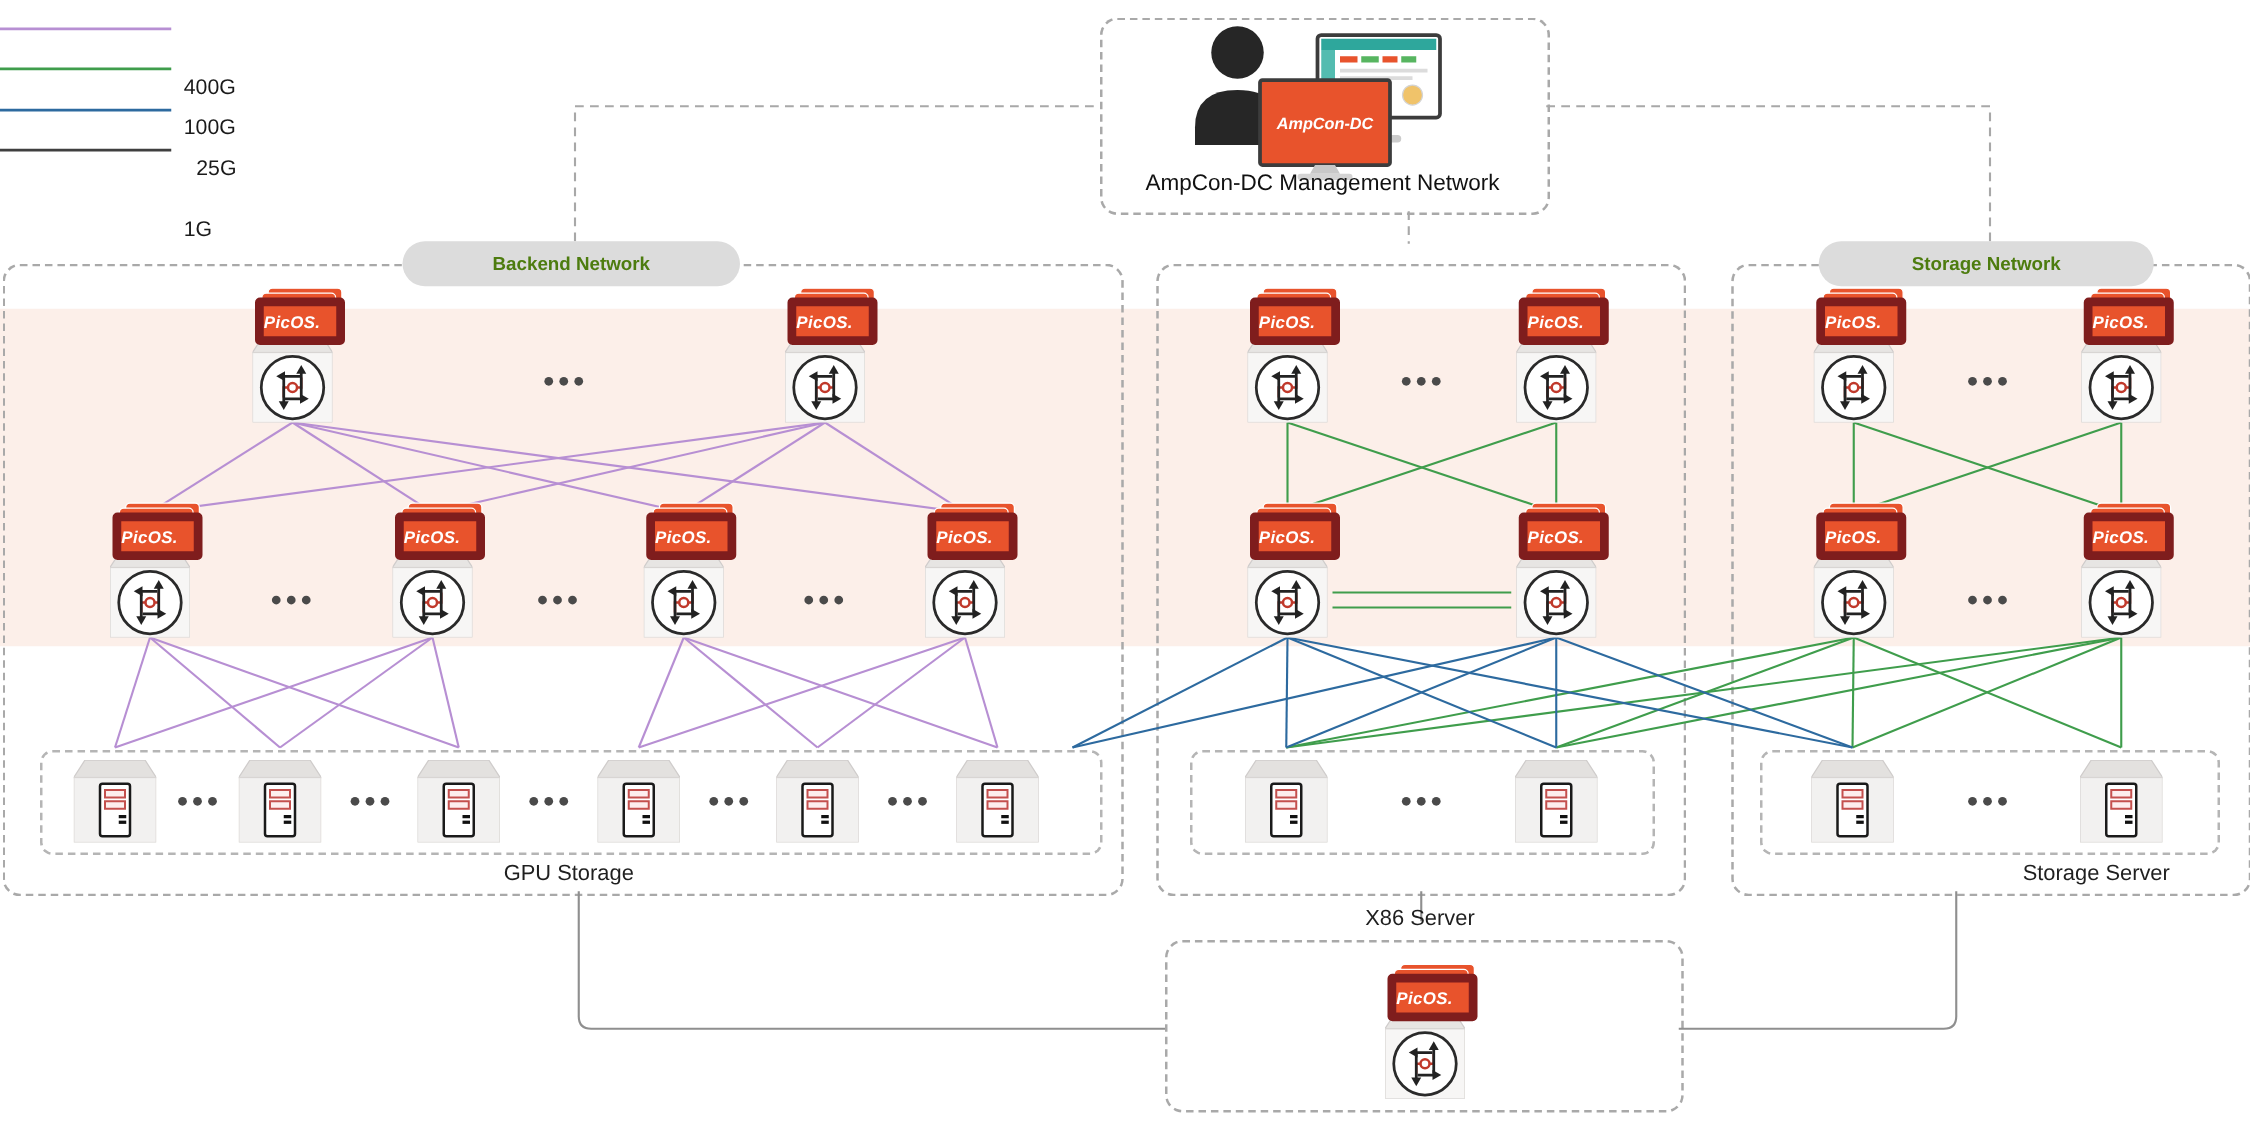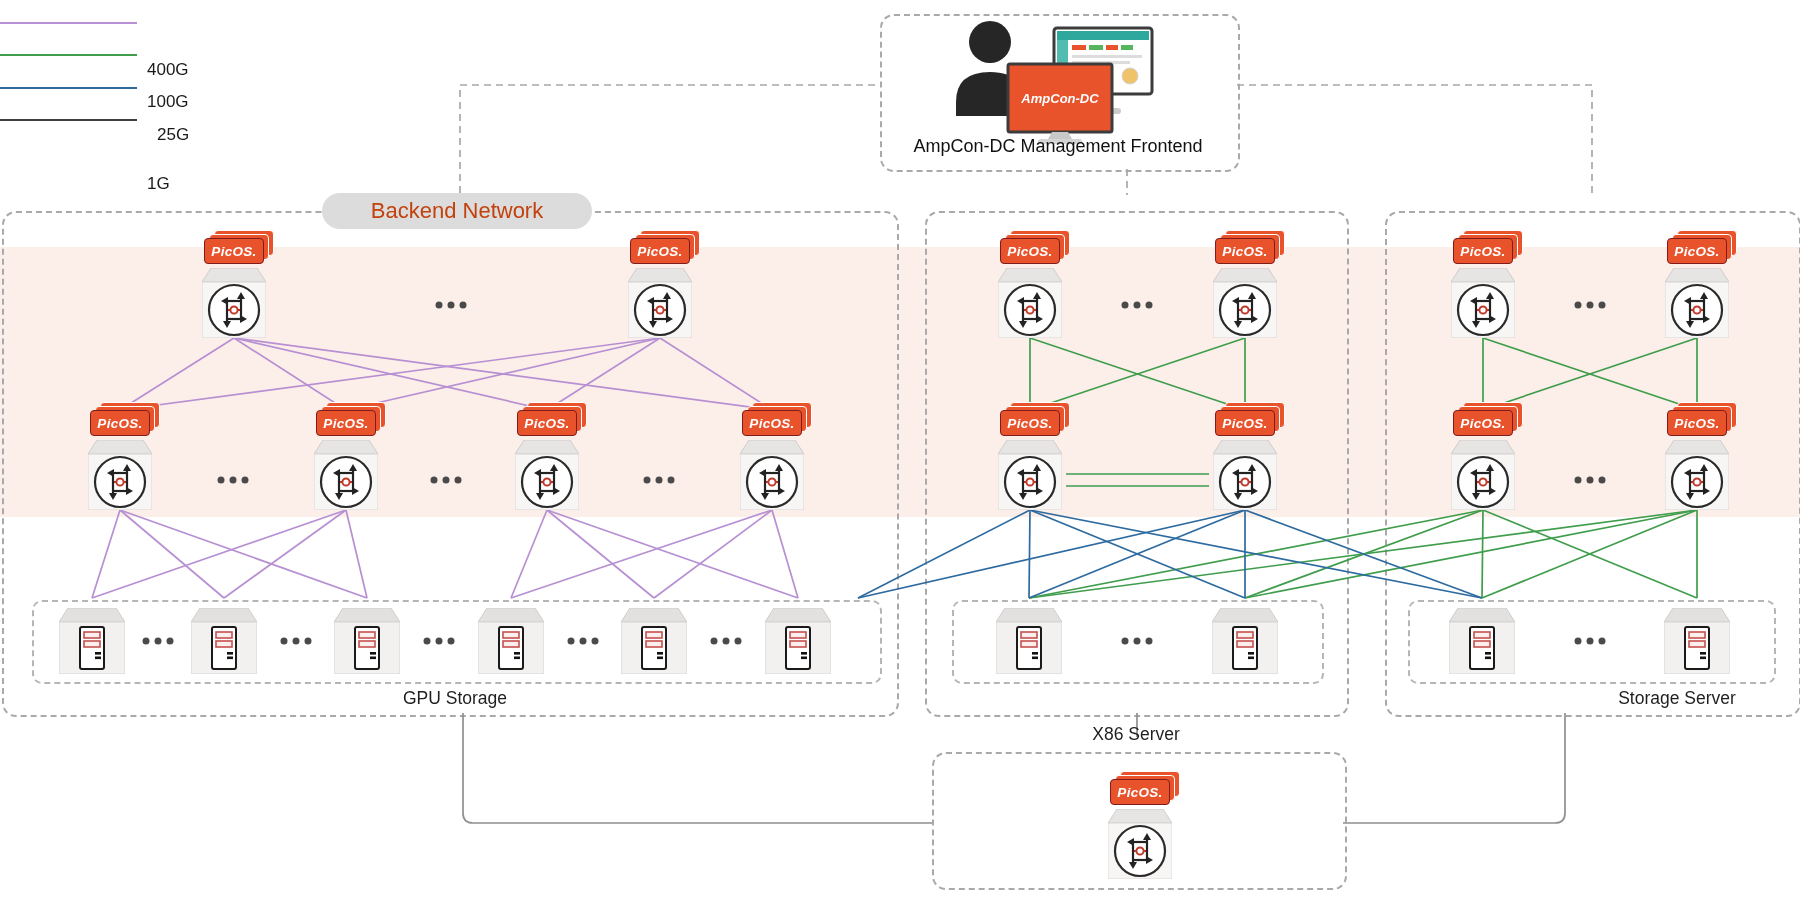--- a/index.html
+++ b/index.html
@@ -10,30 +10,30 @@
   .ibox{position:absolute;border:2px dashed #b5b5b5;border-radius:10px;z-index:2;}
   svg.wires{position:absolute;left:0;top:0;z-index:3;}
   .w400{stroke:var(--link_400g);stroke-width:1.7;fill:none;}
   .w100{stroke:var(--link_100g);stroke-width:1.7;fill:none;}
   .w25{stroke:var(--link_25g);stroke-width:1.7;fill:none;}
   .w1{stroke:var(--link_1g_wire);stroke-width:1.7;fill:none;}
   .wmgmt{stroke:#a8a8a8;stroke-width:1.7;fill:none;stroke-dasharray:7 5;}
   .lgd{stroke-width:2.2;}
   .l1g{stroke:var(--link_1g_legend);stroke-width:2.2;fill:none;}
   .pill{position:absolute;height:36px;background:var(--pill_bg);border-radius:18px;display:flex;
-        align-items:center;justify-content:center;font-size:22px;font-weight:400;color:#c2410c;
+        align-items:center;justify-content:center;font-size:15px;font-weight:700;color:#4d7c0f;
         z-index:6;white-space:nowrap;}
   .node{position:absolute;width:64px;z-index:5;display:flex;flex-direction:column;align-items:center;}
   .picos{position:relative;width:60px;height:26px;margin-bottom:4px;}
   .picos::before,.picos::after{content:"";position:absolute;width:58px;height:24px;border-radius:4px;
         background:var(--picos_orange);border:1px solid #fff;}
   .picos::before{left:10px;top:-8px;}
   .picos::after{left:5px;top:-4px;}
   .picos .face{position:absolute;left:0;top:0;width:58px;height:24px;border-radius:4px;z-index:2;
-        background:var(--picos_orange);border:1px solid #7f1d1d;display:flex;align-items:center;justify-content:center;}
+        background:var(--picos_orange);border:7px solid #7f1d1d;display:flex;align-items:center;}
   .picos .face span{color:#fff;font-style:italic;font-weight:700;font-size:13.5px;letter-spacing:.3px;}
   .srv{position:absolute;z-index:5;}
   .dots{position:absolute;display:flex;gap:5px;transform:translate(-50%,-50%);z-index:5;}
   .dots i{width:7px;height:7px;border-radius:50%;background:#4a4a4a;}
   .llabel{position:absolute;font-size:17px;color:#1a1a1a;z-index:6;margin-top:48px;}
   .slabel{position:absolute;transform:translateX(-50%);font-size:17.5px;color:#1f1f1f;z-index:6;white-space:nowrap;}
   .plat-label{position:absolute;left:880px;top:136px;width:356px;text-align:center;font-size:18px;
         color:#111;z-index:6;}
   .defs-holder{position:absolute;width:0;height:0;overflow:hidden;}
 </style>
@@ -169,28 +169,29 @@
     <circle cx="180" cy="58" r="8" fill="#f0c36a" stroke="#d4d4d4"></circle>
     <rect x="146" y="76" width="13" height="14" fill="#b5b5b5"></rect>
     <rect x="134" y="90" width="37" height="6" rx="3" fill="#cccccc"></rect>
     <circle cx="40" cy="24" r="21" fill="#262626"></circle>
     <path d="M6,98 L6,84 Q6,54 40,54 Q74,54 74,84 L74,98 Z" fill="#262626"></path>
     <rect x="58" y="46" width="104" height="68" rx="2" fill="var(--picos_orange)" stroke="#3c3c3c" stroke-width="3"></rect>
     <text x="110" y="85" text-anchor="middle" font-size="13" font-style="italic" font-weight="bold" fill="#ffffff">AmpCon-DC</text>
     <polygon points="102,114 118,114 122,121 98,121" fill="#c8c8c8"></polygon>
     <rect x="88" y="121" width="44" height="5" rx="2.5" fill="#d4d4d4"></rect>
   </svg>
-  <div class="plat-label">AmpCon-DC Management Frontend</div>
+  <div class="plat-label">AmpCon-DC Management Network</div>
 
   <div class="dbox" style="left:2px;top:211px;width:893px;height:502px"></div>
   <div class="dbox" style="left:925px;top:211px;width:420px;height:502px"></div>
   <div class="dbox" style="left:1385px;top:211px;width:412px;height:502px"></div>
   <div class="dbox" style="left:932px;top:752px;width:411px;height:134px"></div>
 
   <div class="pill" style="left:322px;top:193px;width:270px">Backend Network</div>
+  <div class="pill" style="left:1455px;top:193px;width:268px">Storage Network</div>
 
   <div class="ibox" style="left:32px;top:600px;width:846px;height:80px"></div>
   <div class="ibox" style="left:952px;top:600px;width:368px;height:80px"></div>
   <div class="ibox" style="left:1408px;top:600px;width:364px;height:80px"></div>
   <div class="slabel" style="left:455px;top:688px">GPU Storage</div>
   <div class="slabel" style="left:1136px;top:724px">X86 Server</div>
   <div class="slabel" style="left:1677px;top:688px">Storage Server</div>
 
   <div class="node" style="left:202px;top:238px">
     <div class="picos">

